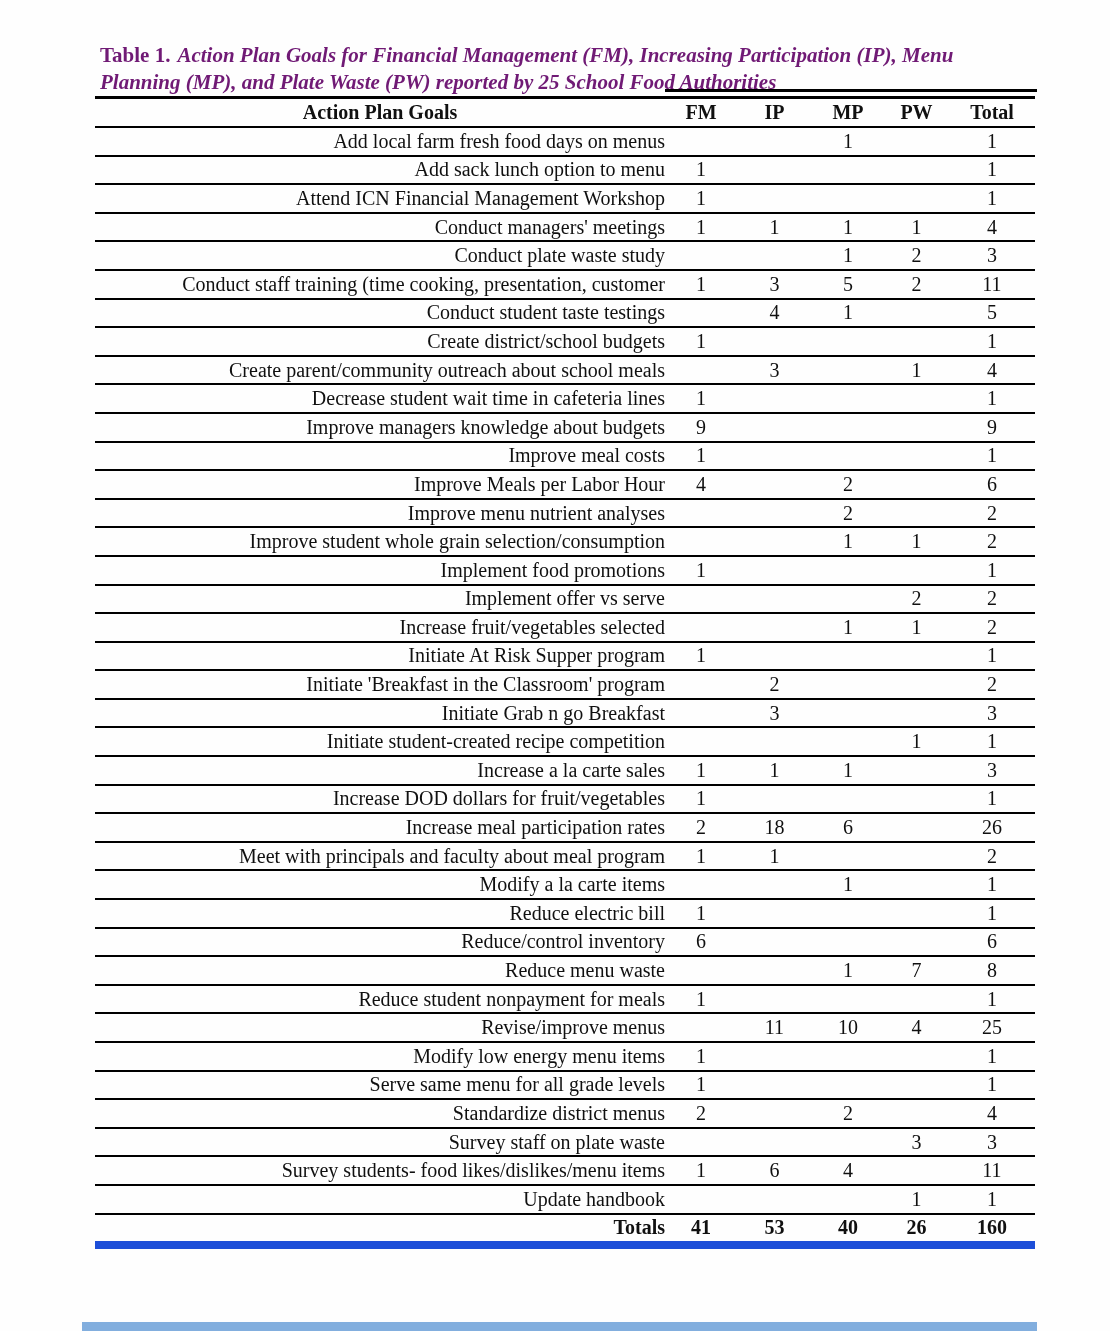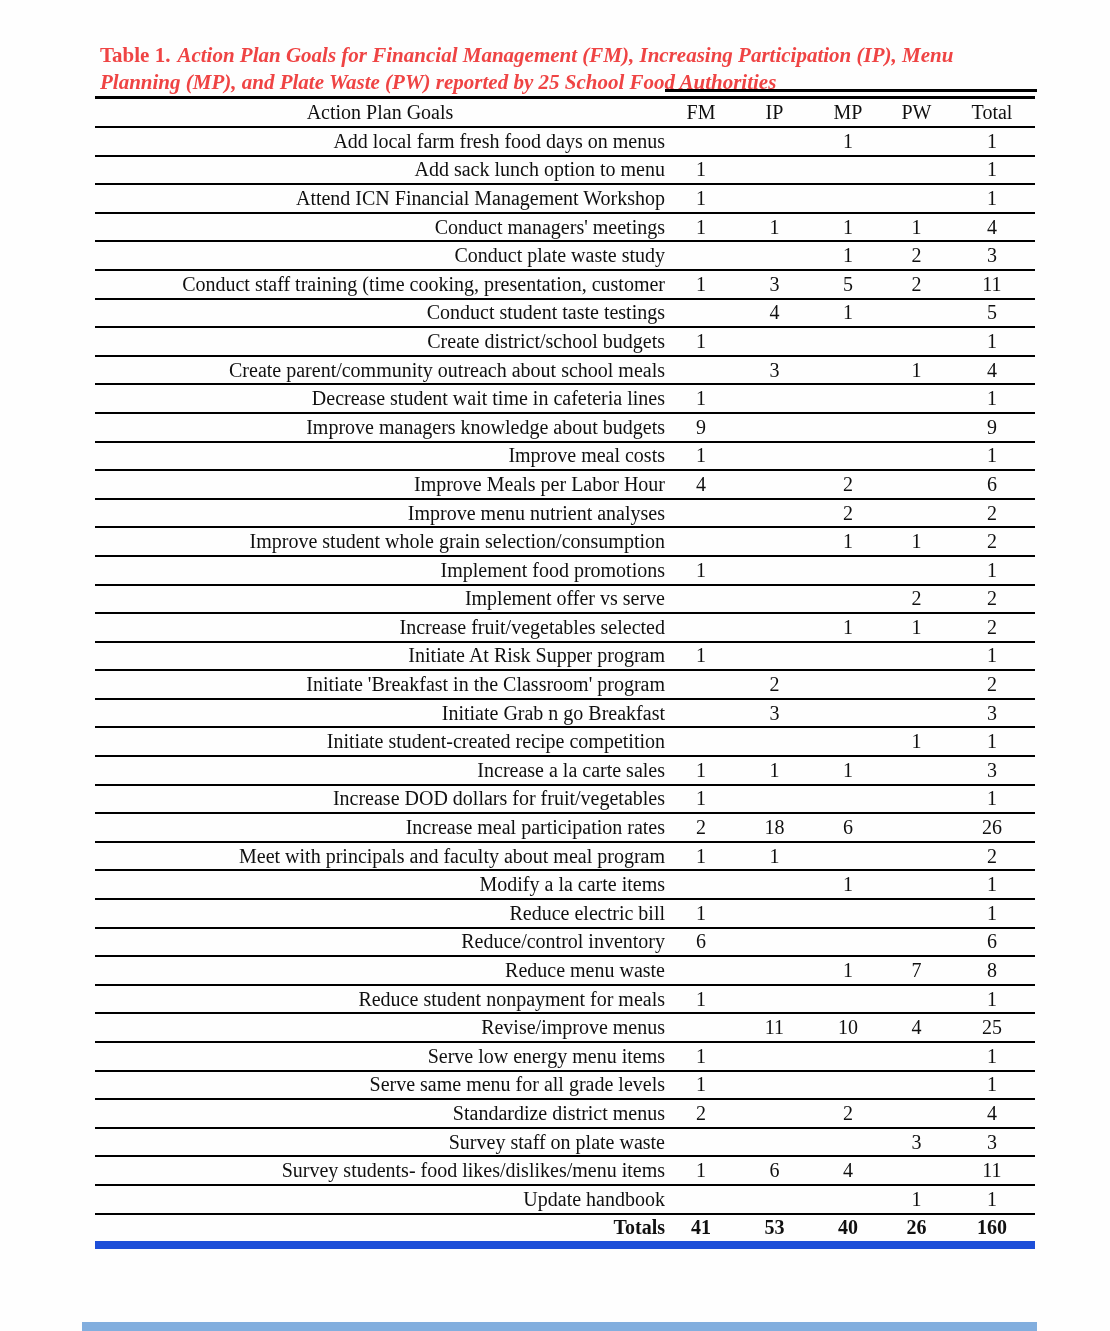--- a/index.html
+++ b/index.html
@@ -2,38 +2,38 @@
 <html><head>
 <meta charset="utf-8">
 <style>
   html, body { margin:0; padding:0; background:#ffffff; }
   .page {
     position:relative; width:1110px; height:1331px; background:#fefefe;
     font-family:"Liberation Serif", "DejaVu Serif", serif; color:#101010; overflow:hidden;
   }
   .title {
     position:absolute; left:100px; top:42px; width:950px;
-    font-size:21px; font-weight:bold; line-height:27px; color:#ef4444;
+    font-size:21px; font-weight:bold; line-height:27px; color:#701a75;
   }
   .title .tprefix { font-style:normal; margin-right:7px; }
   .title .titalic { font-style:italic; }
   .toprule-segment {
     position:absolute; left:665px; top:89px; width:372px; height:3px; background:#000;
   }
   table.apt {
     position:absolute; left:95px; top:96px; width:940px;
     border-collapse:collapse; table-layout:fixed;
   }
   table.apt th, table.apt td {
     padding:0; font-size:20px; height:26.6px; text-align:center;
     white-space:nowrap; overflow:hidden; vertical-align:middle;
   }
   table.apt thead th {
     border-top:3px solid #000; border-bottom:2px solid #000;
-    font-weight:normal; height:27px;
+    font-weight:bold; height:27px;
   }
   table.apt tbody td { border-bottom:2px solid #000; font-weight:normal; }
   table.apt td.goal { text-align:right; padding-left:9px; }
   table.apt th.goal { text-align:center; }
   table.apt tbody.totals td { font-weight:bold; border-bottom:8px solid #1d4ed8; }
   .bottom-bar {
     position:absolute; left:82px; top:1322px; width:955px; height:9px;
     background:#82aede;
   }
 </style>
@@ -352,21 +352,21 @@
   <tr>
     <td class="goal">Revise/improve menus</td>
     <td></td>
     <td>11</td>
     <td>10</td>
     <td>4</td>
     <td>25</td>
   </tr>
 
   <tr>
-    <td class="goal">Serve low energy menu items</td>
+    <td class="goal">Modify low energy menu items</td>
     <td>1</td>
     <td></td>
     <td></td>
     <td></td>
     <td>1</td>
   </tr>
 
   <tr>
     <td class="goal">Serve same menu for all grade levels</td>
     <td>1</td>

